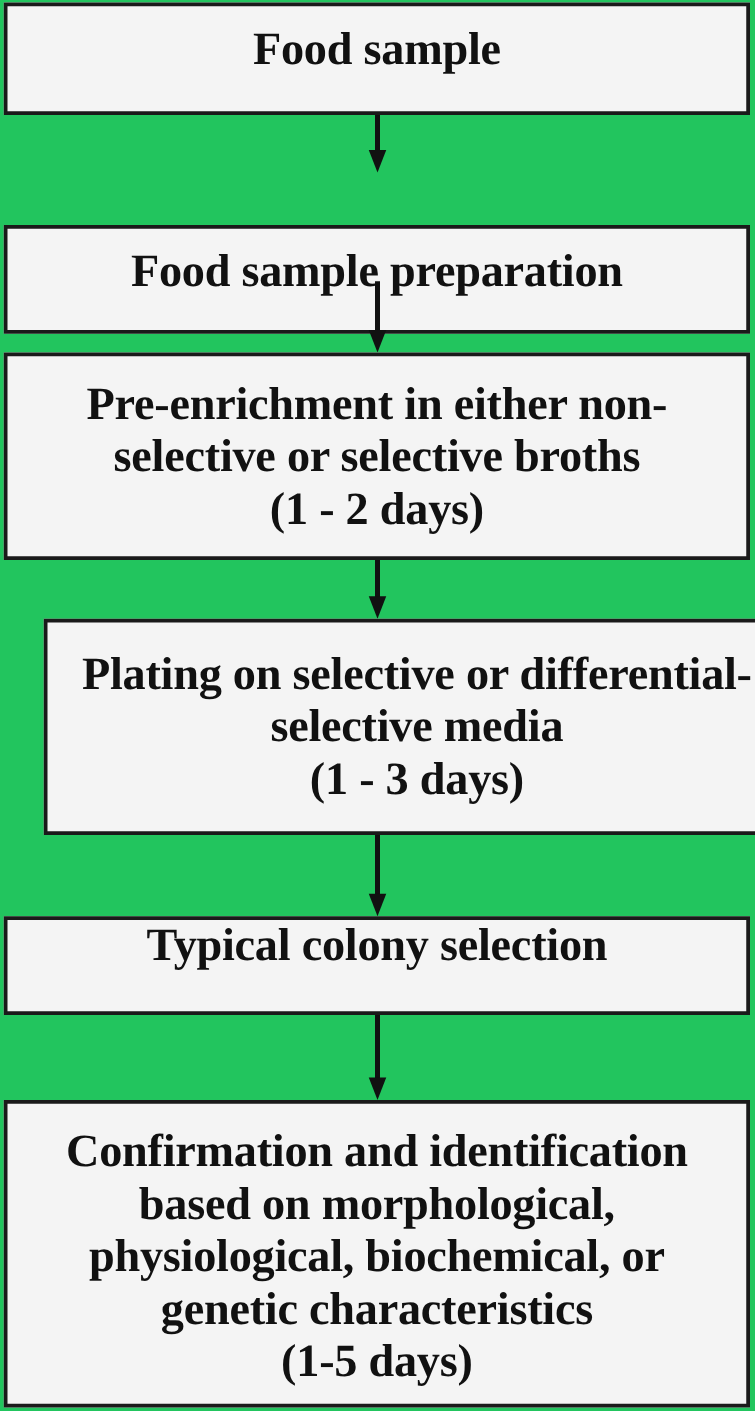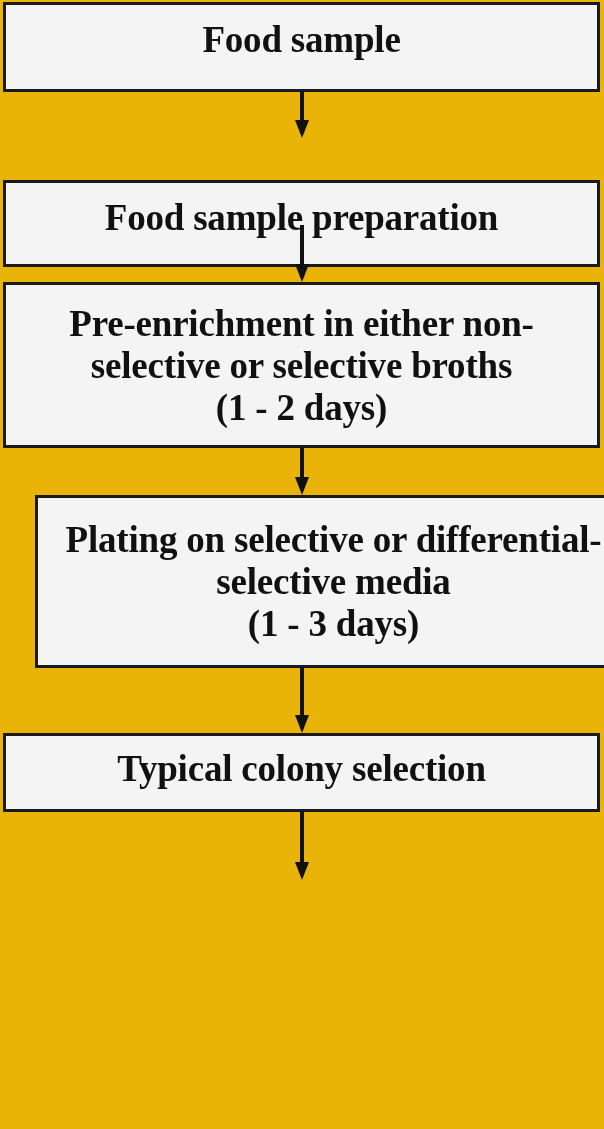--- a/index.html
+++ b/index.html
@@ -4,21 +4,21 @@
 <style>
   html, body {
     margin: 0;
     padding: 0;
     background: #ffffff;
   }
   #page {
     position: relative;
     width: 604px;
     height: 1129px;
-    background: #eab308;
+    background: #22c55e;
     overflow: hidden;
     font-family: "Liberation Serif", "DejaVu Serif", serif;
   }
   .node {
     position: absolute;
     left: 3px;
     width: 597px;
     box-sizing: border-box;
     background: #f4f4f4;
     border: 3.5px solid #1a1a1a;
@@ -44,21 +44,21 @@
   #node-1 { top: 138px; height: 87px; margin-top: 42px;  }
   #node-2 { top: 282px; height: 166px; }
   #node-3 { top: 495px; height: 173px; margin-left: 32px; }
   #node-4 { top: 733px; height: 79px;  }
   #node-5 { top: 880px; height: 246px; }
 
   #node-0 .node-text { padding-top: 14px; }
   #node-1 .node-text { padding-top: 14px; }
   #node-2 .node-text { padding-top: 18px; text-align: center; }
   #node-3 .node-text { padding-top: 21px; }
-  #node-4 .node-text { padding-top: 12px; }
+  #node-4 .node-text { padding-top: 0; }
   #node-5 .node-text { padding-top: 18px; }
 
   
   .connector {
     position: absolute;
     left: 295px;
     width: 14px;
   }
   .connector .shaft {
     position: absolute;
@@ -143,14 +143,21 @@
 
   <div class="node" id="node-4">
     <div class="node-text">Typical colony selection</div>
   </div>
 
   <div class="connector" id="conn-4">
     <div class="shaft"></div>
     <div class="head"></div>
   </div>
 
+  <div class="node" id="node-5">
+    <div class="node-text">Confirmation and identification
+based on morphological,
+physiological, biochemical, or
+genetic characteristics
+(1-5 days)</div>
+  </div>
 
 </div>
 
 </body></html>

